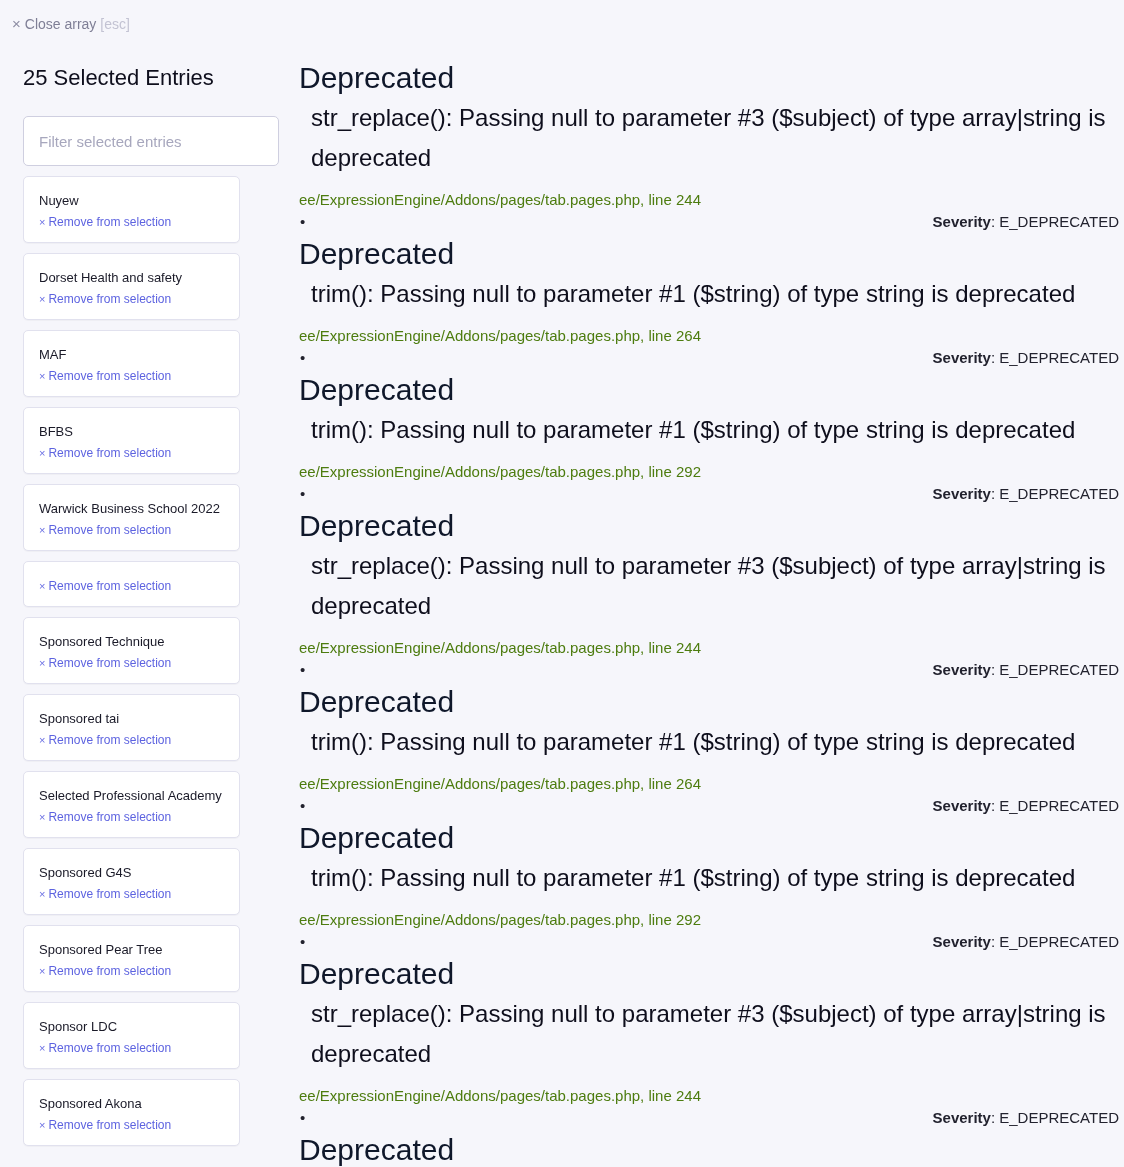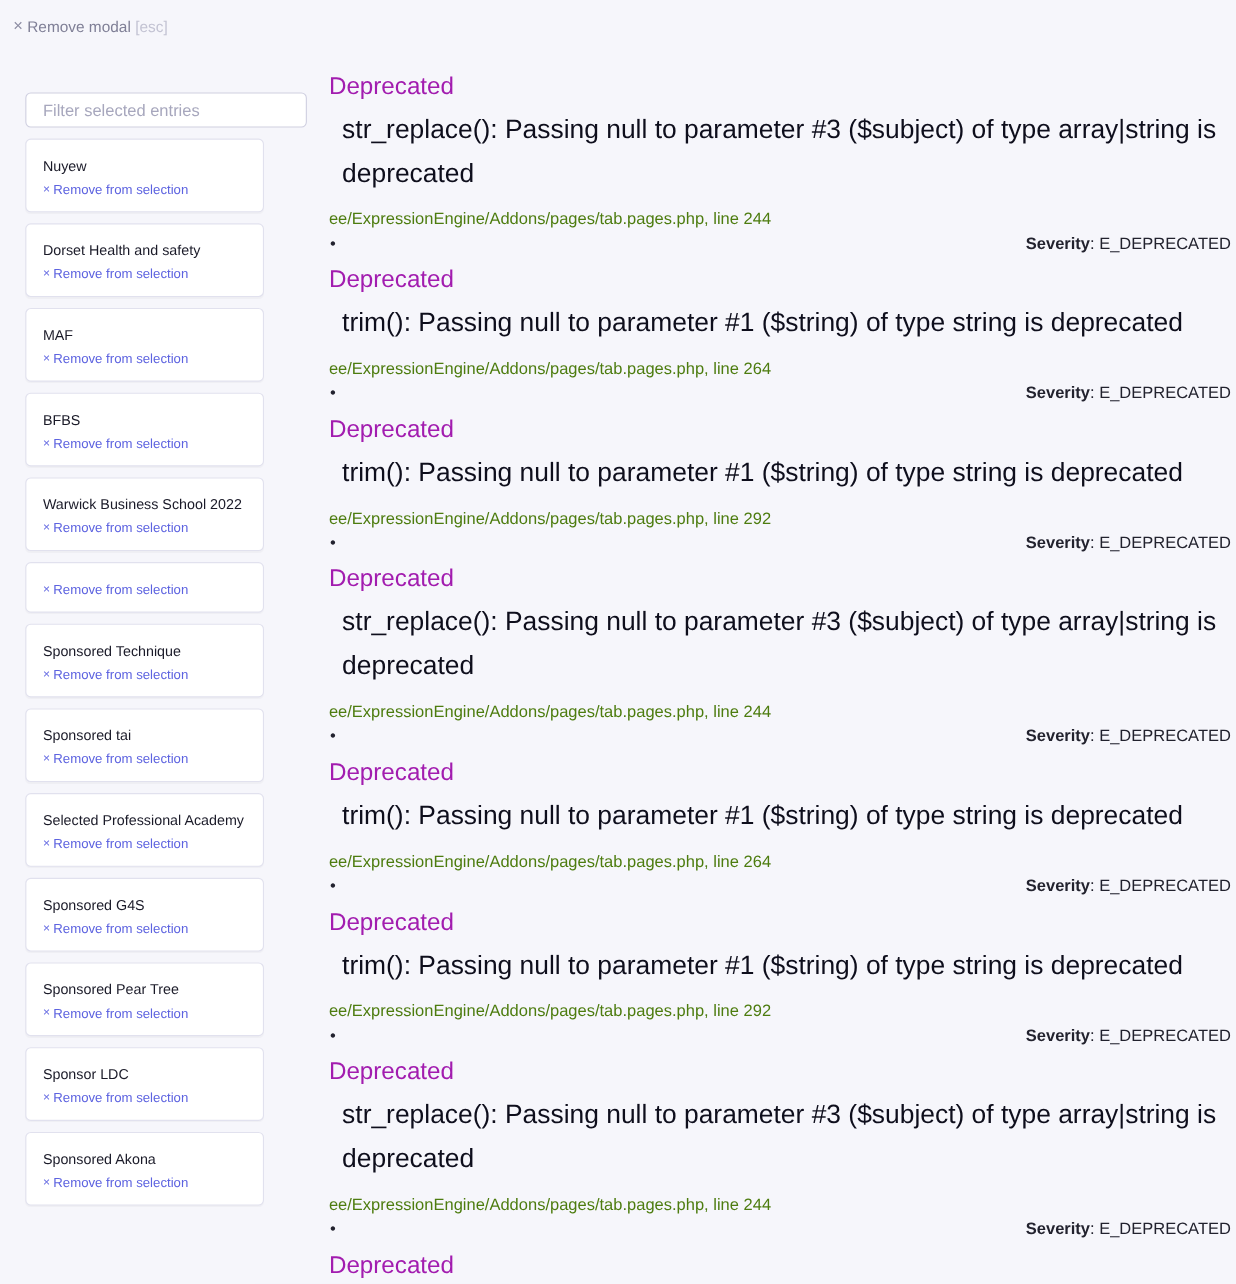--- a/index.html
+++ b/index.html
@@ -19,62 +19,63 @@
   .close-modal .esc { color:#c3c3d3; }
   .sidebar {
     position:absolute; left:23px; top:62px; width:256px;
   }
   .sidebar h2 {
     margin:0; font-size:22px; font-weight:normal; color:#0e0e1c;
     height:32px; line-height:32px;
   }
   .filter {
     box-sizing:border-box; margin-top:22px;
-    width:256px; height:32px; border:1px solid #cfcfe0; border-radius:5px;
+    width:256px; height:50px; border:1px solid #cfcfe0; border-radius:5px;
     background:#fff; padding:0 15px;
     font-family:"Liberation Sans", sans-serif; font-size:15px; color:#0e0e1c;
     outline:none;
   }
   .filter::placeholder { color:#a7a7bd; }
   .entry {
     box-sizing:border-box; width:217px; margin-top:10px;
     background:#fff; border:1px solid #e1e1ee; border-radius:5px;
     padding:13px 15px 11px 15px;
     box-shadow:0 1px 1px rgba(0,0,0,0.03);
   }
   .entry .title { font-size:13px; line-height:21px; color:#1a1a28; }
   .entry .remove {
     margin-top:2px; font-size:12px; color:#5d63e0; cursor:pointer; line-height:18px;
     display:flex; align-items:center; gap:3px;
   }
   .entry .remove .x { font-size:11px; color:#6a6fe3; }
   .main { position:absolute; left:299px; top:62px; width:820px; }
   .err h4 {
-    margin:0; font-size:22px; font-weight:normal; line-height:32px; color:#a21caf;
+    margin:0; font-size:30px; font-weight:normal; line-height:32px; color:#0f172a;
   }
   .err .msg {
     margin:12px; font-size:24px; line-height:40px; color:#0e0e1c; margin-top:4px;
   }
   .err .file { font-size:15px; line-height:20px; color:#4d7c0f; margin-top:2px; }
   .err ul { margin:0; padding:0 0 0 0; list-style:none; }
   .err li { font-size:15px; line-height:24px; color:#22222e; position:relative; padding-left:21px;text-align:right; }
   .err li::before { content:"•"; position:absolute; left:1px; top:0; }
   .err li b { font-weight:bold; }
   .err { margin-bottom:4px; }
 </style>
 </head>
 <body>
 
 <div class="close-modal">
   <span class="x">×</span>
-  <span>Remove modal</span>
+  <span>Close array</span>
   <span class="esc">[esc]</span>
 </div>
 
 <div class="sidebar">
+  <h2>25 Selected Entries</h2>
   <input class="filter" type="text" placeholder="Filter selected entries" style="">
   <div id="entries">
       <div class="entry">
         <div class="title">Nuyew</div>
         <div class="remove">
           <span class="x">×</span>
           <span>Remove from selection</span>
         </div>
       </div>
       <div class="entry">

